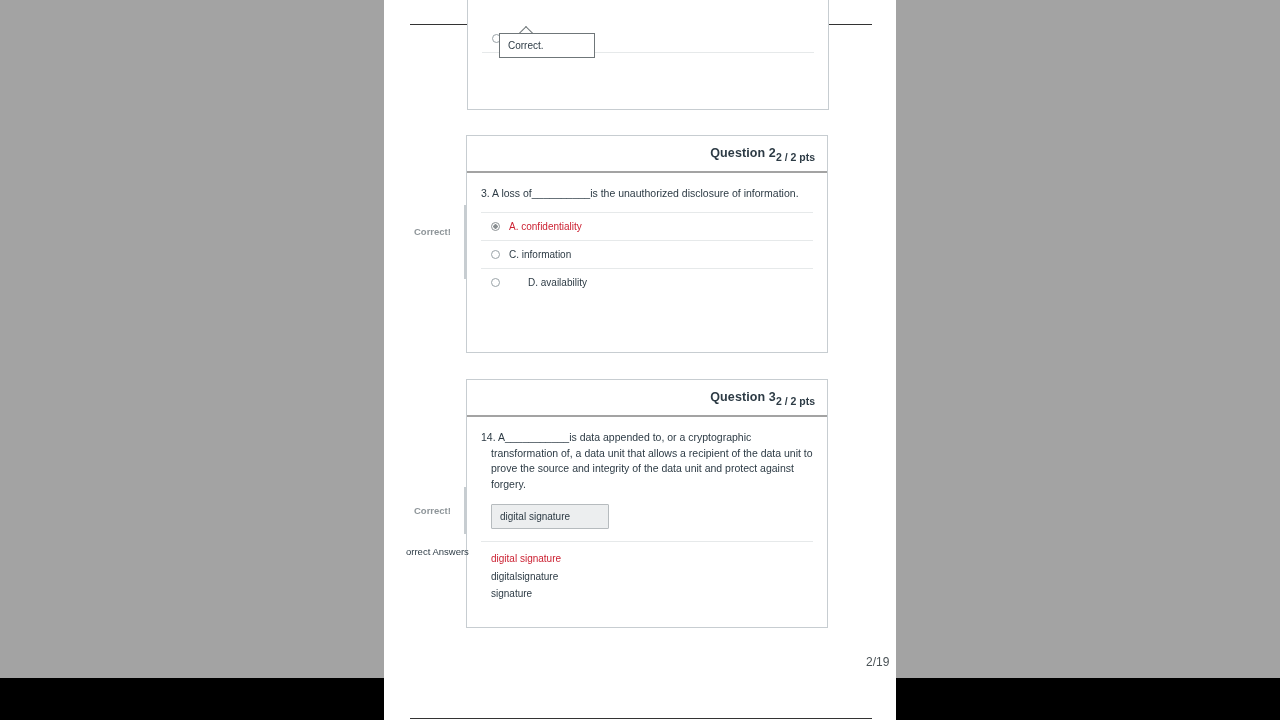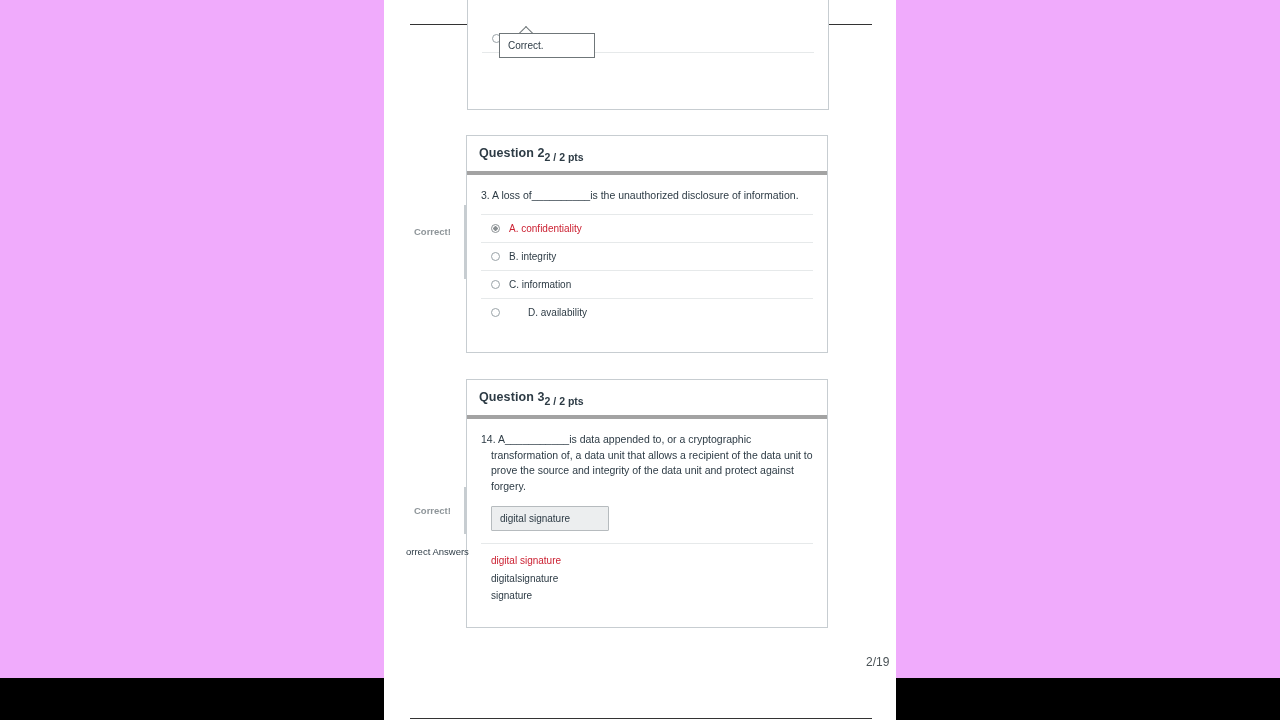--- a/index.html
+++ b/index.html
@@ -8,21 +8,21 @@
     background: #000000;
     width: 1280px;
     height: 720px;
     overflow: hidden;
     font-family: "Liberation Sans", sans-serif;
   }
   #viewport {
     position: relative;
     width: 1280px;
     height: 678px;
-    background: #f0abfc;
+    background: #a3a3a3;
   }
   
   #page {
     position: absolute;
     left: 384px;
     top: 0px;
     width: 512px;
     height: 720px;
     background: #ffffff;
     overflow: hidden;
@@ -41,23 +41,23 @@
   
   .qcard {
     position: absolute;
     background: #ffffff;
     border: 1px solid #c7cdd1;
     box-sizing: border-box;
   }
   .qheader {
     display: flex;
     align-items: center;
-    justify-content: flex-start;
+    justify-content: flex-end;
     padding: 7px 12px 8px 12px;
-    border-bottom: 4px solid #a3a3a3;
+    border-bottom: 2px solid #a3a3a3;
     background: #ffffff;
   }
   .qtitle {
     font-size: 12.5px;
     font-weight: bold;
     color: #2d3b45;
     letter-spacing: .1px;
   }
   .qpts {
     font-size: 10.5px;
@@ -198,24 +198,20 @@
       </div>
       <div class="qbody">
         <div class="qtext">3. A loss of__________is the unauthorized disclosure of information.</div>
         <div class="answers">
           <div class="answer-row correct">
             <span class="radio selected"></span>
             <span class="answer-label">A. confidentiality</span>
           </div>
           <div class="answer-row">
             <span class="radio"></span>
-            <span class="answer-label">B. integrity</span>
-          </div>
-          <div class="answer-row">
-            <span class="radio"></span>
             <span class="answer-label">C. information</span>
           </div>
           <div class="answer-row last-noborder">
             <span class="radio"></span>
             <span class="answer-label">D. availability</span>
           </div>
         </div>
       </div>
     </div>
 

